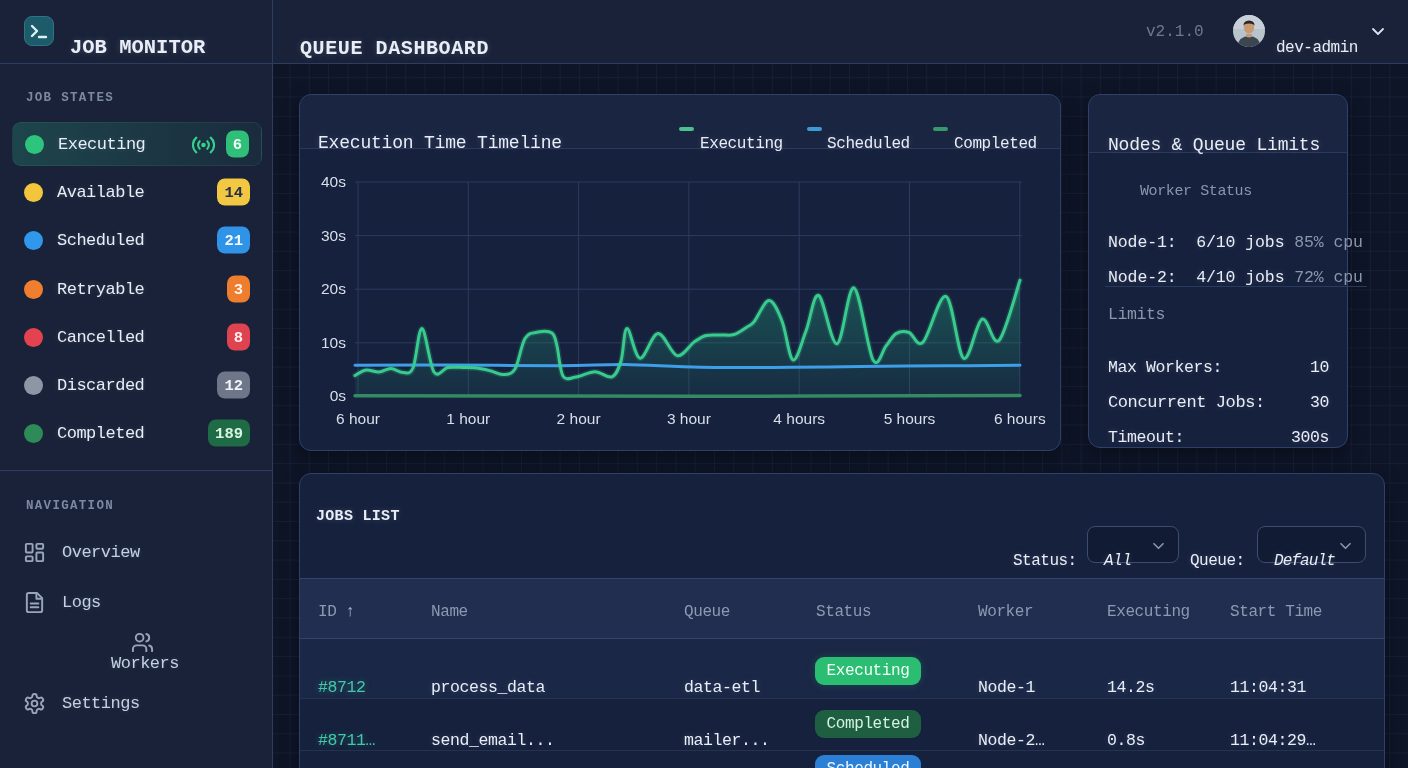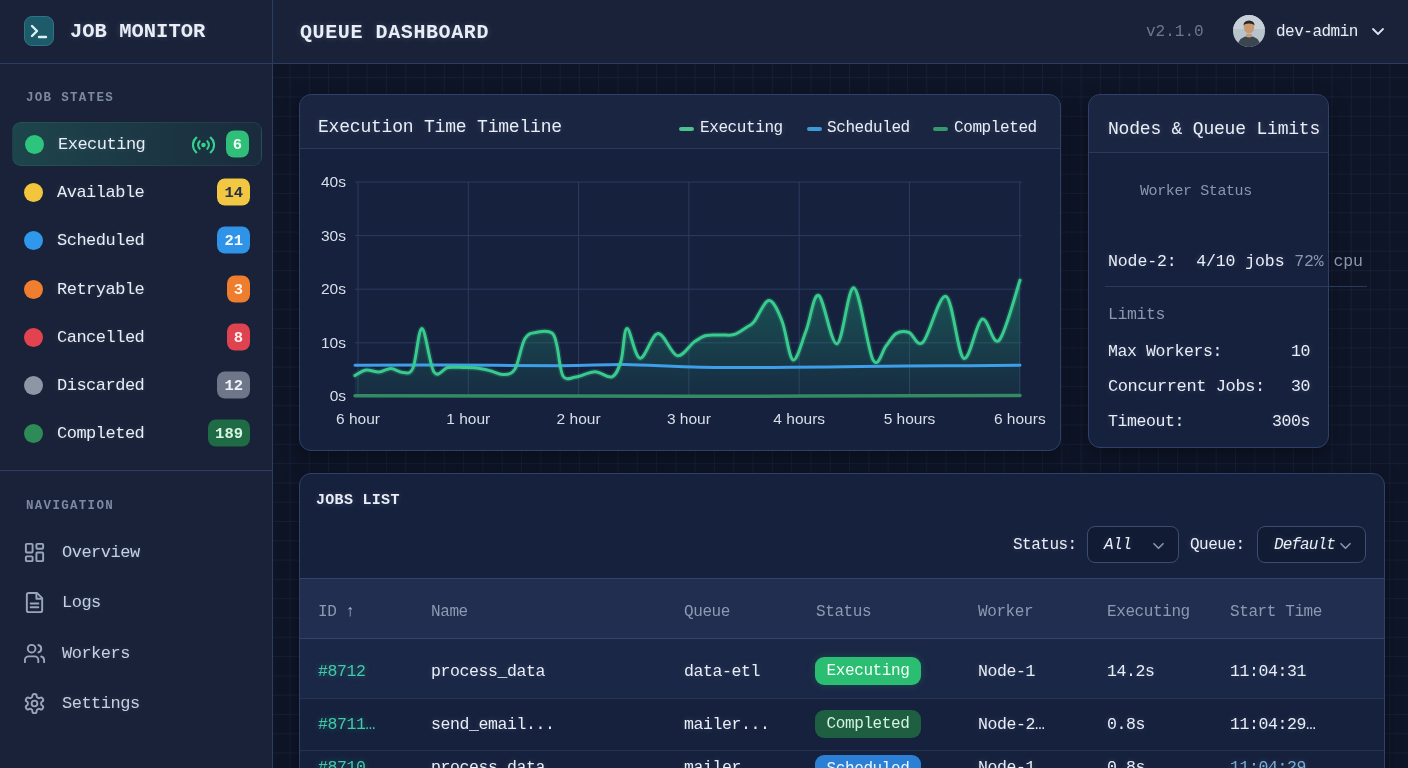--- a/index.html
+++ b/index.html
@@ -9,21 +9,21 @@
   font-family:"Liberation Mono", monospace;
   background-color:#0e1527;
   background-image:
     linear-gradient(rgba(90,120,185,0.095) 1px, transparent 1px),
     linear-gradient(90deg, rgba(90,120,185,0.095) 1px, transparent 1px);
   background-size:19.3px 19.3px;
   position:relative;
   color:#e9edf5;
 }
 .abs { position:absolute; }
-.glow { text-shadow:0 0 6px rgba(185,210,255,0.22); }
+.glow { text-shadow:0 0 6px rgba(185,210,255,0.22);margin-top:16px; }
 .topbar { left:0; top:0; width:1408px; height:63px; background:#192238; }
 .sidebar { left:0; top:63px; width:272px; height:705px; background:#192238; }
 .hline { left:0; top:63px; width:1408px; height:1px; background:#2c3d60; }
 .vline { left:272px; top:0; width:1px; height:768px; background:#2c3d60; }
 .card { background:#16213d; border:1px solid #2f4168; border-radius:12px; box-shadow:0 6px 18px rgba(0,0,0,0.35); }
 .gray { color:#8a96ac; }
 .muted { color:#6f7a92; }
 .teal { color:#41c9a8; }
 .b { font-weight:bold; }
 .seclabel { font-size:12.5px; font-weight:bold; color:#7d89a0; letter-spacing:1.3px; }
@@ -111,21 +111,21 @@
 </div>
 <div class="abs navrow" style="top:580px;">
   <svg width="23" height="23" viewBox="0 0 24 24" fill="none" stroke="#9aa5bb" stroke-width="2" stroke-linecap="round" stroke-linejoin="round">
     <path d="M14.5 2H6a2 2 0 0 0-2 2v16a2 2 0 0 0 2 2h12a2 2 0 0 0 2-2V7.5L14.5 2z"></path>
     <polyline points="14 2 14 8 20 8"></polyline>
       <line x1="16" y1="13" x2="8" y2="13"></line>
       <line x1="16" y1="17" x2="8" y2="17"></line>
   </svg>
   <span class="lbl">Logs</span>
 </div>
-<div class="abs navrow" style="top:631px;">
+<div class="abs navrow" style="top:631px;flex-direction:column;">
   <svg width="23" height="23" viewBox="0 0 24 24" fill="none" stroke="#9aa5bb" stroke-width="2" stroke-linecap="round" stroke-linejoin="round">
     <path d="M16 21v-2a4 4 0 0 0-4-4H6a4 4 0 0 0-4 4v2"></path>
       <circle cx="9" cy="7" r="4"></circle>
     <path d="M22 21v-2a4 4 0 0 0-3-3.87"></path>
       <path d="M16 3.13a4 4 0 0 1 0 7.75"></path>
   </svg>
   <span class="lbl">Workers</span>
 </div>
 <div class="abs navrow" style="top:681px;">
   <svg width="23" height="23" viewBox="0 0 24 24" fill="none" stroke="#9aa5bb" stroke-width="2" stroke-linecap="round" stroke-linejoin="round">
@@ -201,24 +201,25 @@
       <text x="168.3" y="329" text-anchor="middle">1 hour</text>
       <text x="278.6" y="329" text-anchor="middle">2 hour</text>
       <text x="388.9" y="329" text-anchor="middle">3 hour</text>
       <text x="499.2" y="329" text-anchor="middle">4 hours</text>
       <text x="609.5" y="329" text-anchor="middle">5 hours</text>
       <text x="719.8" y="329" text-anchor="middle">6 hours</text>
     </g>
   </svg>
 </div>
 
-<div class="abs card" style="left:1088px;top:94px;width:241px;height:354px;">
+<div class="abs card" style="left:1088px;top:94px;width:260px;height:354px;">
   <div class="cardhead" style="height:58px;"></div>
   <div class="abs glow" style="left:19px;top:24px;font-size:18px;letter-spacing:-0.2px;">Nodes &amp; Queue Limits</div>
   <div class="abs" style="left:19px;top:88px;font-size:15px;letter-spacing:-0.4px;color:#8a96ac;margin-left:32px;">Worker Status</div>
+  <div class="abs glow" style="left:19px;top:122px;font-size:16.5px;letter-spacing:-0.1px;white-space:pre;">Node-1:  6/10 jobs <span class="gray" style="text-shadow:none;">85% cpu</span></div>
   <div class="abs glow" style="left:19px;top:157px;font-size:16.5px;letter-spacing:-0.1px;white-space:pre;">Node-2:  4/10 jobs <span class="gray" style="text-shadow:none;">72% cpu</span></div>
   <div class="abs" style="left:16px;top:191px;width:262px;height:1px;background:#2a3a5c;"></div>
   <div class="abs" style="left:19px;top:210px;font-size:16.5px;letter-spacing:-0.4px;color:#8a96ac;">Limits</div>
   <div class="abs glow" style="left:19px;top:247px;font-size:16.5px;letter-spacing:-0.4px;">Max Workers:</div>
   <div class="abs glow" style="right:18px;top:247px;font-size:16.5px;letter-spacing:-0.4px;">10</div>
   <div class="abs glow" style="left:19px;top:282px;font-size:17px;letter-spacing:-0.4px;">Concurrent Jobs:</div>
   <div class="abs glow" style="right:18px;top:282px;font-size:16.5px;letter-spacing:-0.4px;">30</div>
   <div class="abs glow" style="left:19px;top:317px;font-size:16.5px;letter-spacing:-0.4px;">Timeout:</div>
   <div class="abs glow" style="right:18px;top:317px;font-size:16.5px;letter-spacing:-0.4px;">300s</div>
 </div>

